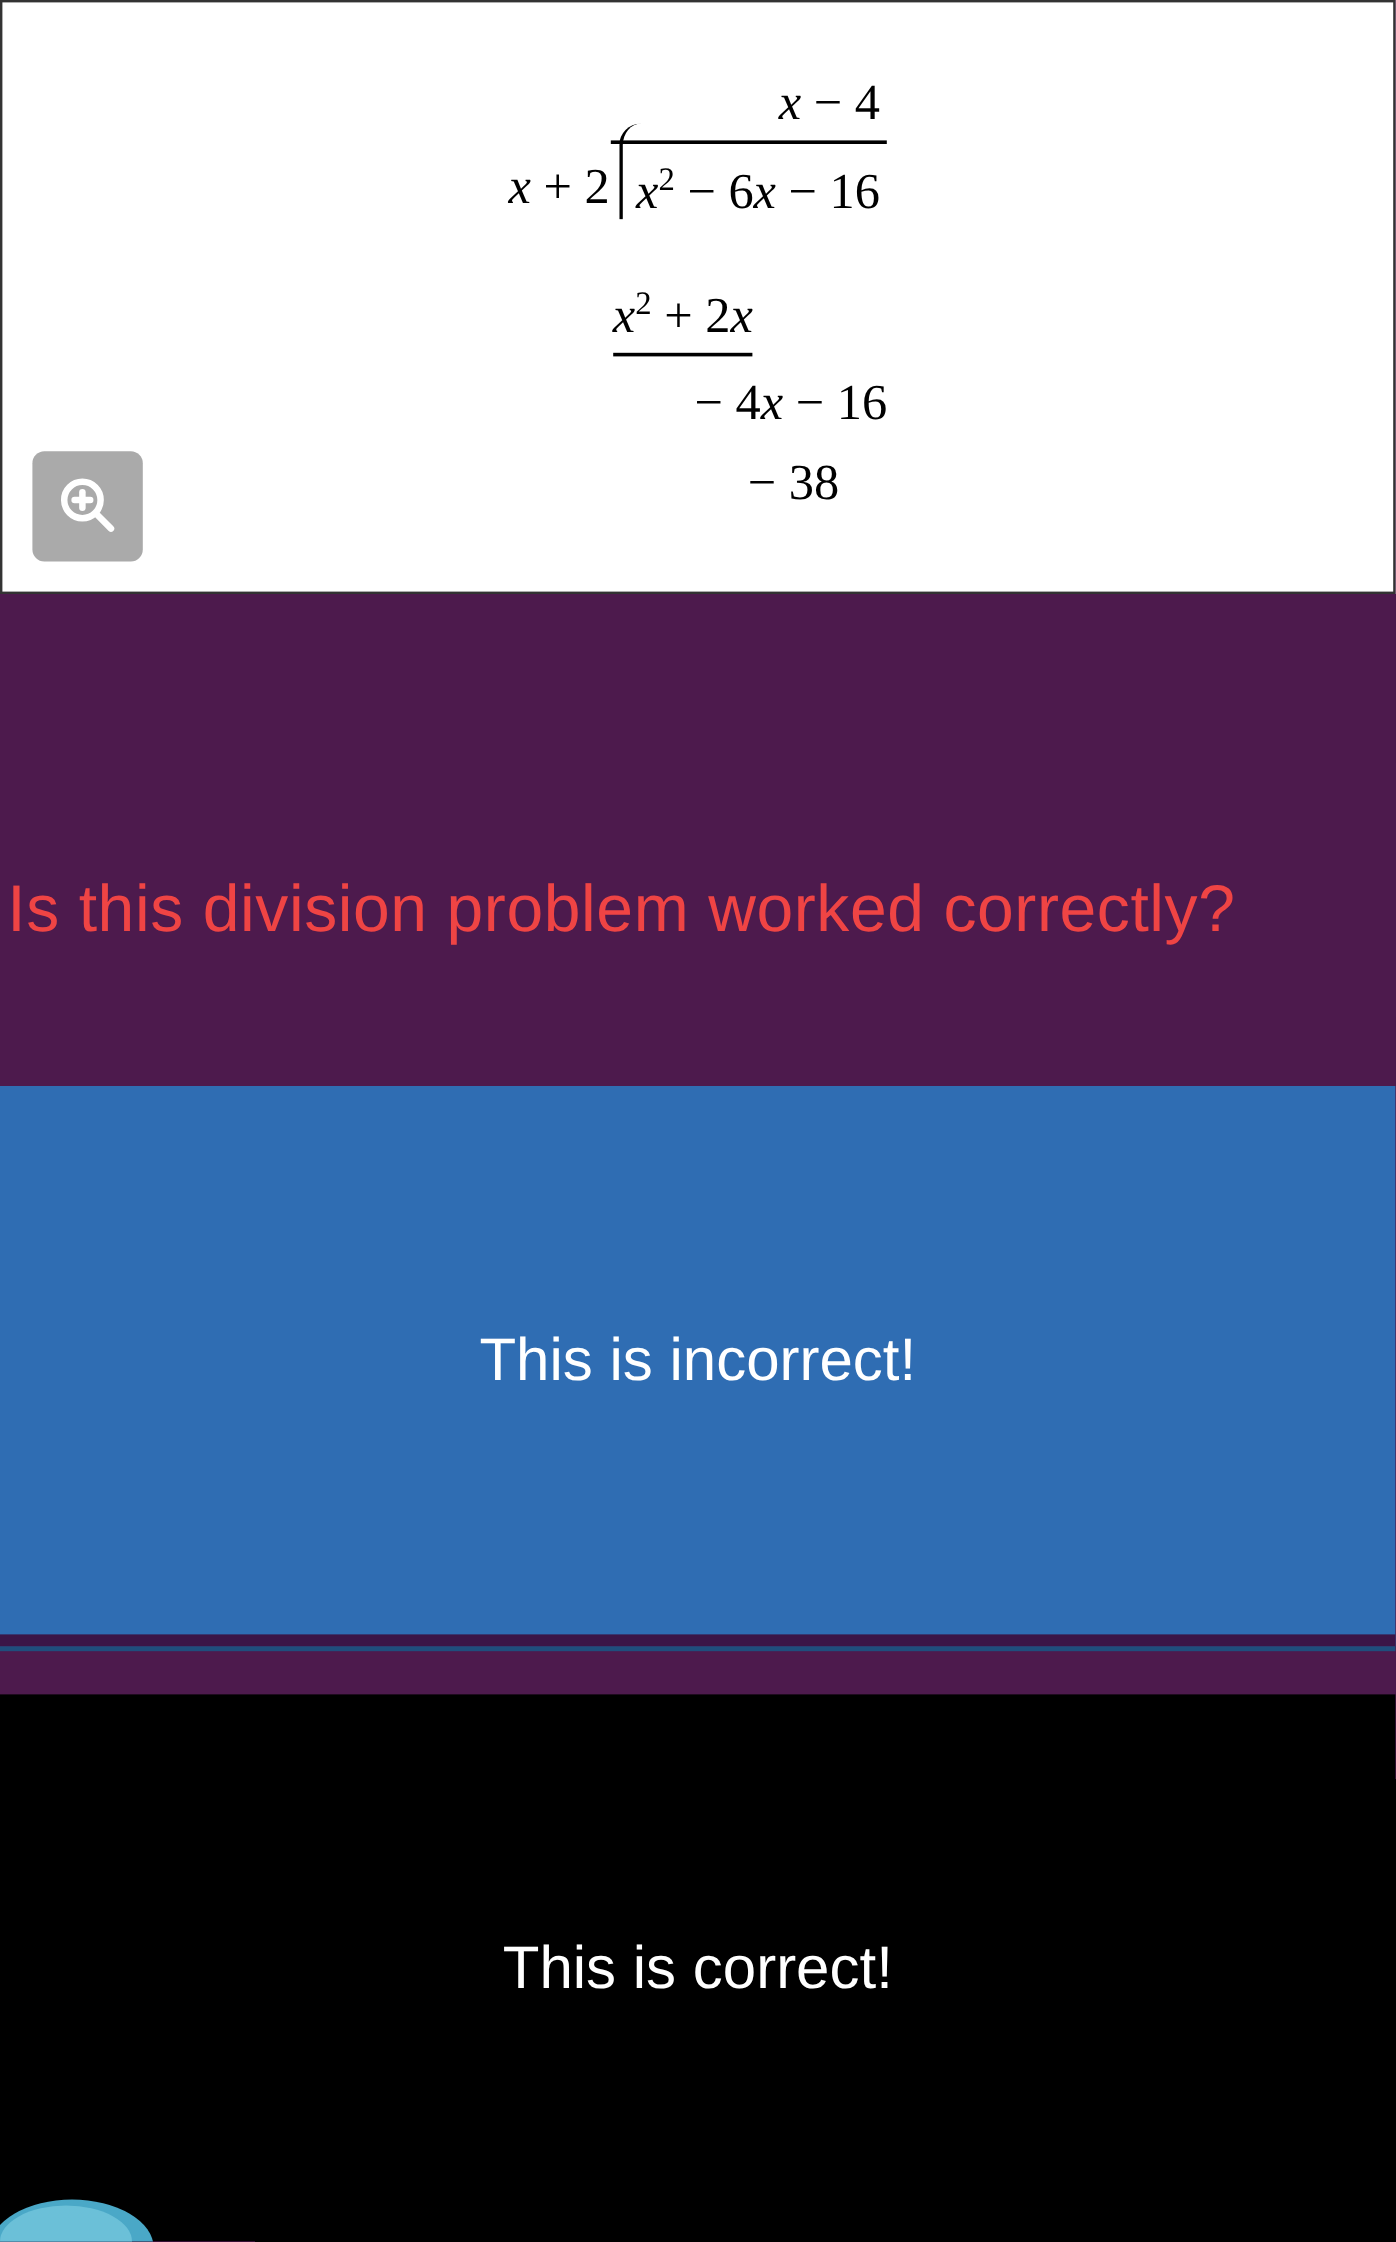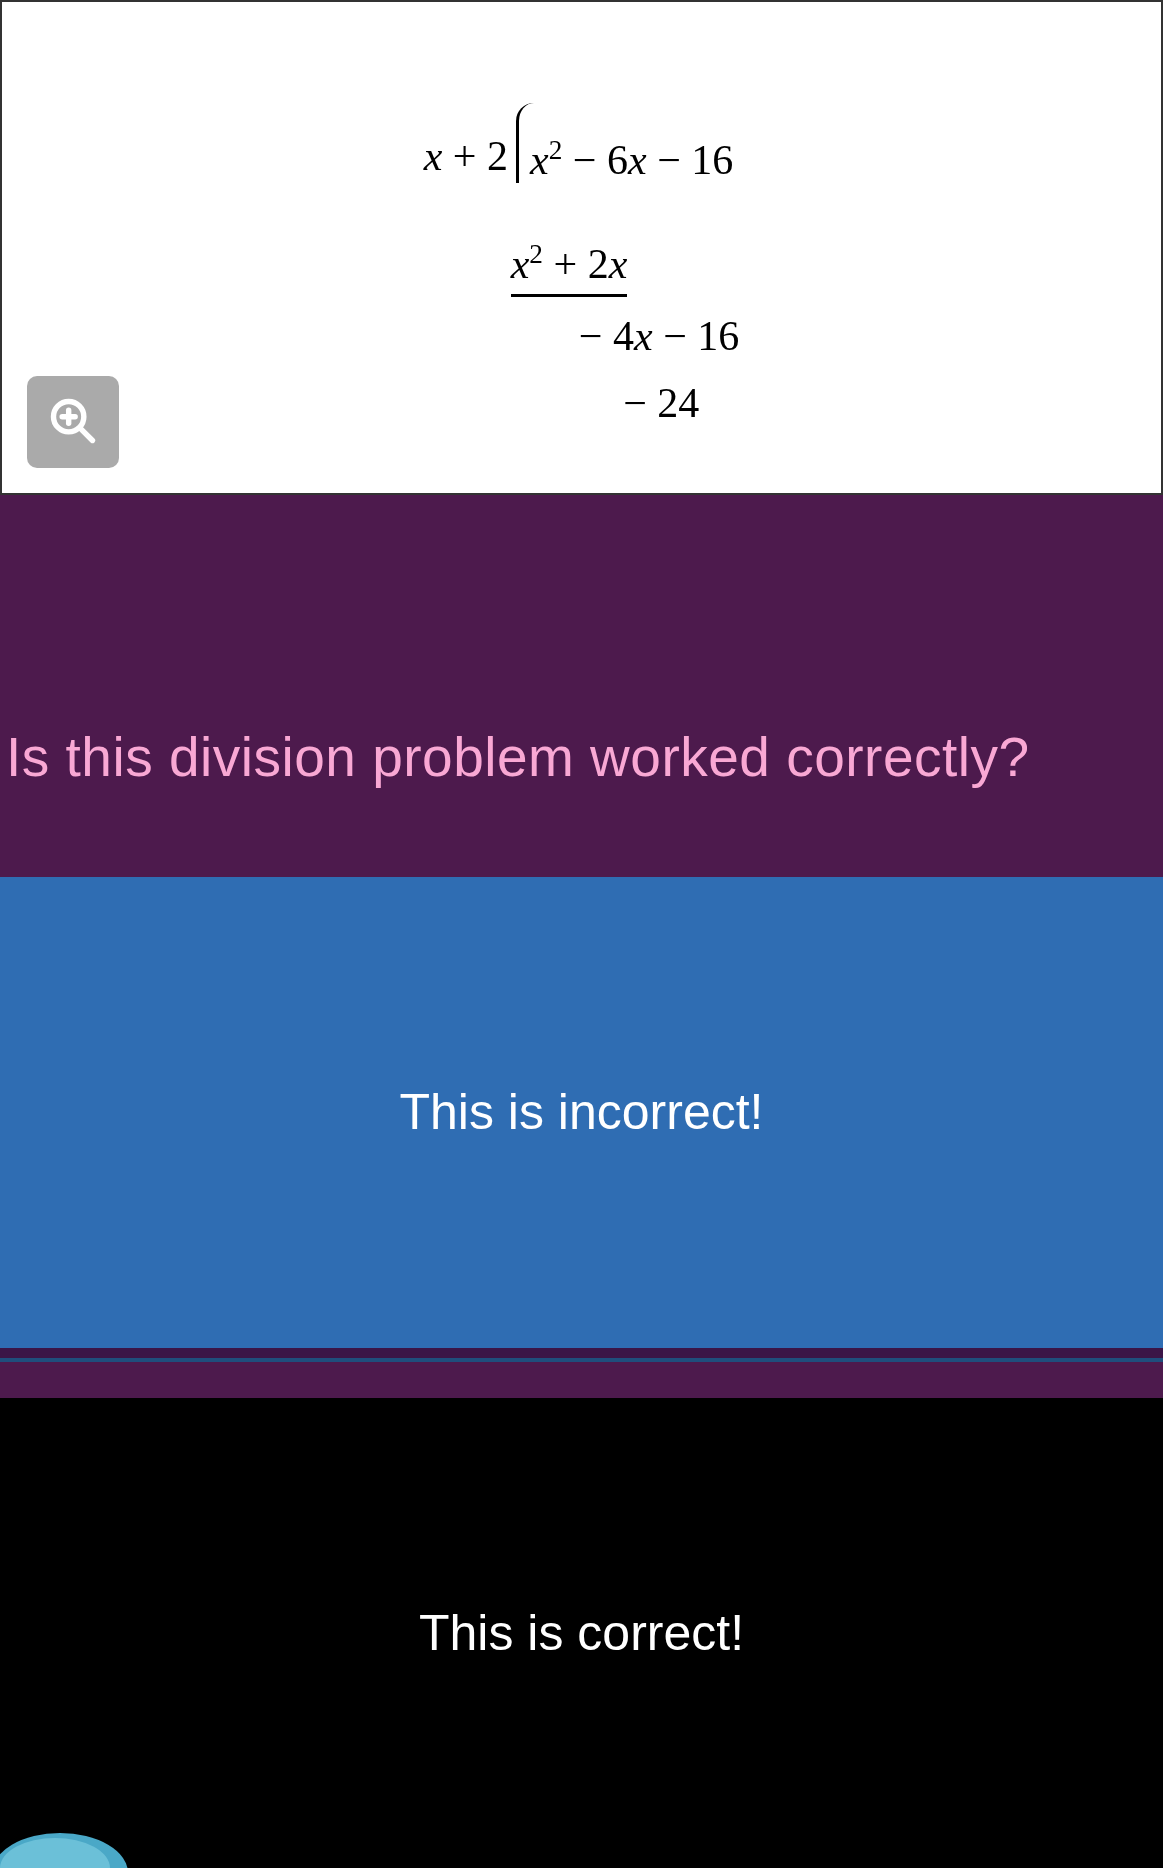--- a/index.html
+++ b/index.html
@@ -103,22 +103,22 @@
       border-radius: 10px;
       display: flex;
       align-items: center;
       justify-content: center;
       cursor: pointer;
     }
     .zoom-button svg { width: 52px; height: 52px; }
     .question-area {
       flex: 0 0 auto;
       background: #4d1a4d;
-      color: #f9a8d4;
-      padding: 230px 0 88px 0;
+      color: #ef4444;
+      padding: 230px 0 116px 0;
       display: flex;
       align-items: center;
     }
     .question-text {
       font-size: 55px;
       font-weight: 400;
       padding: 0 6px;
       letter-spacing: 0.5px;
     }
     .answers-area {
@@ -163,27 +163,28 @@
 </head>
 <body>
 
 <div class="main-container">
 
   <div class="problem-image-area">
     <div class="math-content">
       <div class="division-row">
         <div class="divisor"><i>x</i> + 2</div>
         <div class="division-bracket">
+          <div class="quotient"><i>x</i> − 4</div>
           <div class="dividend"><i>x</i><sup>2</sup> − 6<i>x</i> − 16</div>
         </div>
       </div>
       <div class="work-lines">
         <div class="work-line indent-1"><span class="underlined"><i>x</i><sup>2</sup> + 2<i>x</i></span></div>
         <div class="work-line indent-2">− 4<i>x</i> − 16</div>
-        <div class="work-line indent-4">− 24</div>
+        <div class="work-line indent-4">− 38</div>
       </div>
     </div>
 
     <button class="zoom-button">
       <span>
         <svg viewBox="0 0 24 24" fill="none" stroke="white" stroke-width="2.5" stroke-linecap="round">
           <circle cx="10" cy="10" r="7"></circle>
           <line x1="15.5" y1="15.5" x2="21" y2="21"></line>
           <line x1="10" y1="7" x2="10" y2="13"></line>
           <line x1="7" y1="10" x2="13" y2="10"></line>

